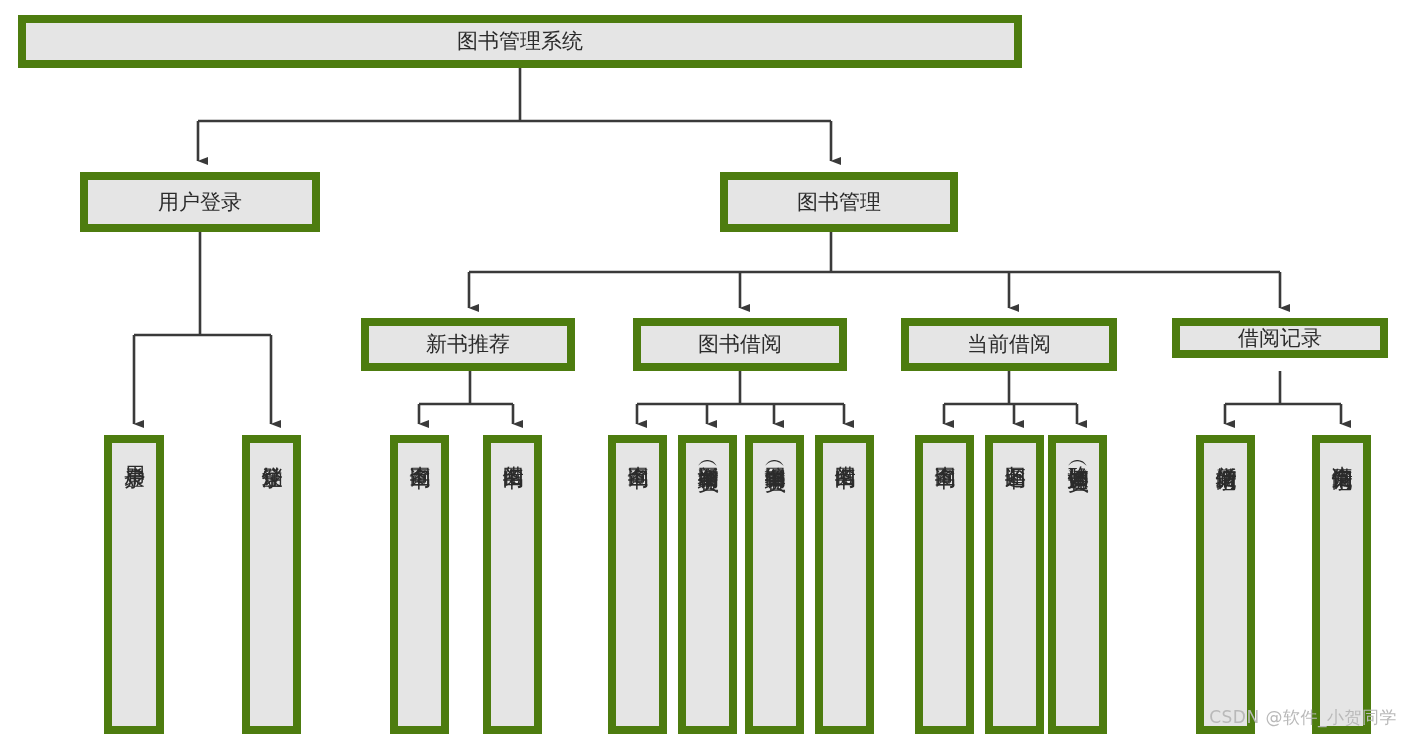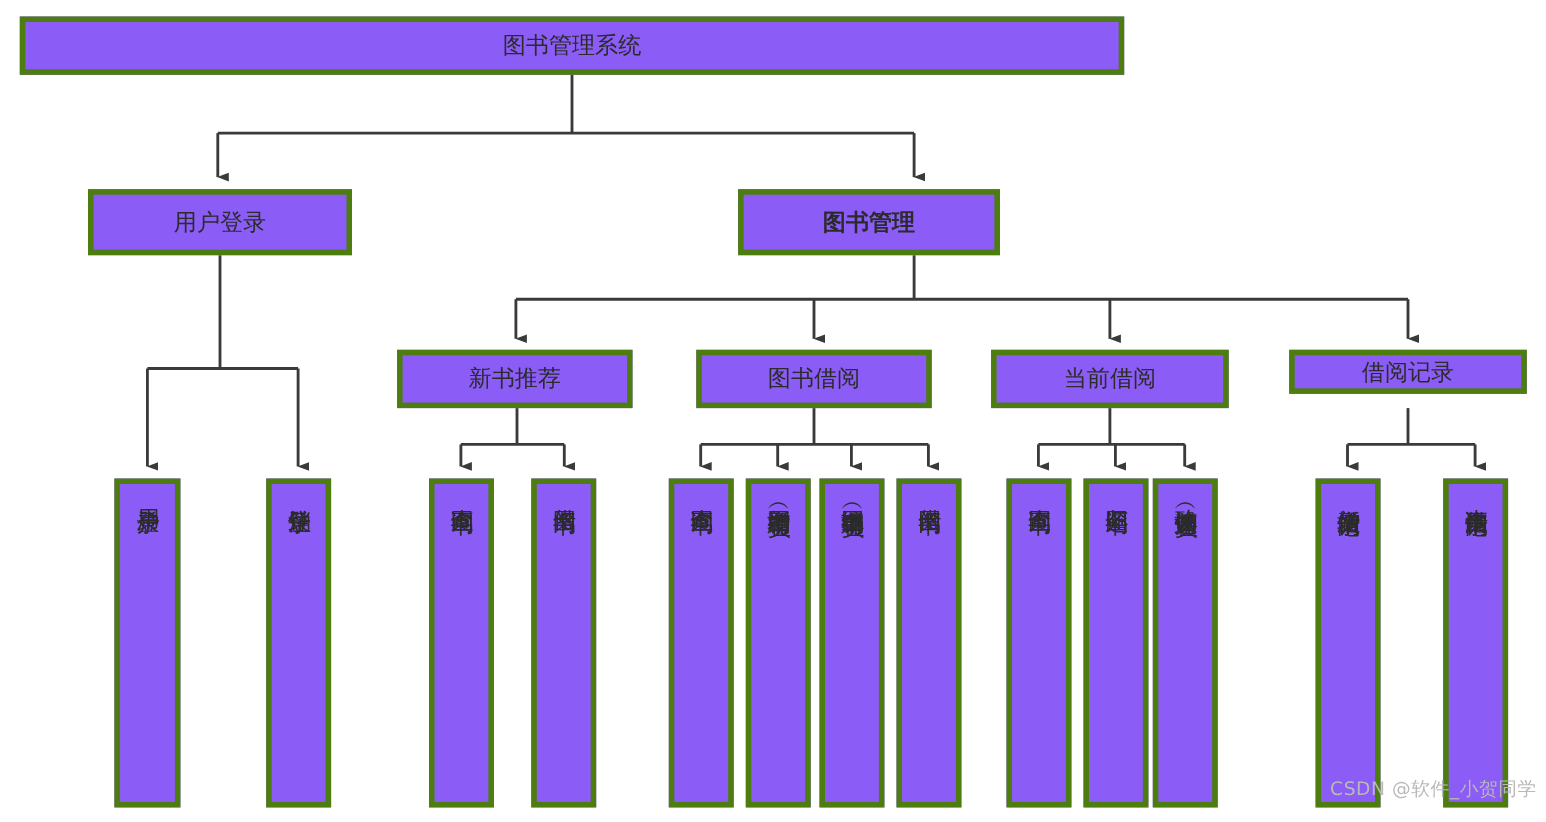--- a/index.html
+++ b/index.html
@@ -21,22 +21,22 @@
   #svg-layer {
     position: absolute;
     left: 0;
     top: 0;
     width: 1405px;
     height: 747px;
   }
   .node-box {
     position: absolute;
     box-sizing: border-box;
-    border: 5px solid #4d7c0f;
-    background: #8b5cf6;
+    border: 8px solid #4d7c0f;
+    background: #e5e5e5;
     display: flex;
     align-items: center;
     justify-content: center;
     color: #2b2b2b;
   }
   .node-label {
     font-size: 21px;
     line-height: 1.25;
     letter-spacing: 0px;
     white-space: nowrap;
@@ -121,21 +121,21 @@
     </g>
   </svg>
 
   <div class="node-box" style="left:18px; top:15px; width:1004px; height:53px;">
     <span class="node-label">图书管理系统</span>
   </div>
 
   <div class="node-box" style="left:80px; top:172px; width:240px; height:60px;">
     <span class="node-label">用户登录</span>
   </div>
-  <div class="node-box" style="left:671px; top:172px; width:238px; height:60px;font-weight:bold;">
+  <div class="node-box" style="left:720px; top:172px; width:238px; height:60px;">
     <span class="node-label">图书管理</span>
   </div>
 
   <div class="node-box" style="left:361px; top:318px; width:214px; height:53px;">
     <span class="node-label">新书推荐</span>
   </div>
   <div class="node-box" style="left:633px; top:318px; width:214px; height:53px;">
     <span class="node-label">图书借阅</span>
   </div>
   <div class="node-box" style="left:901px; top:318px; width:216px; height:53px;">

